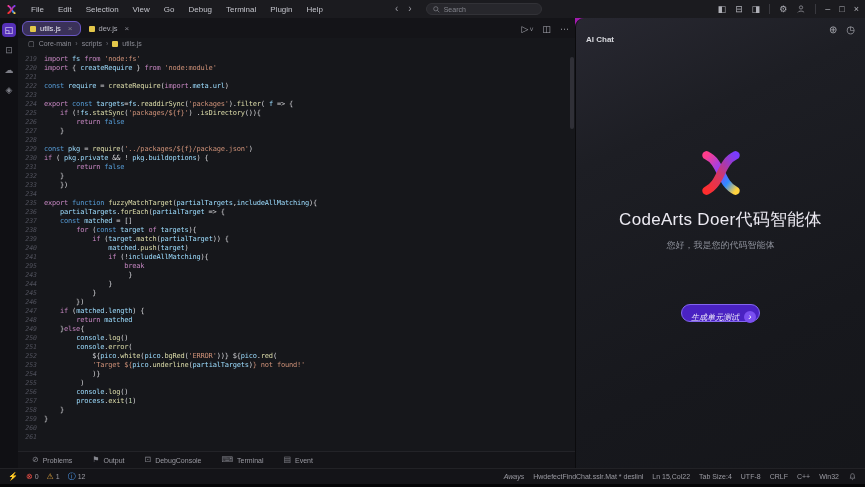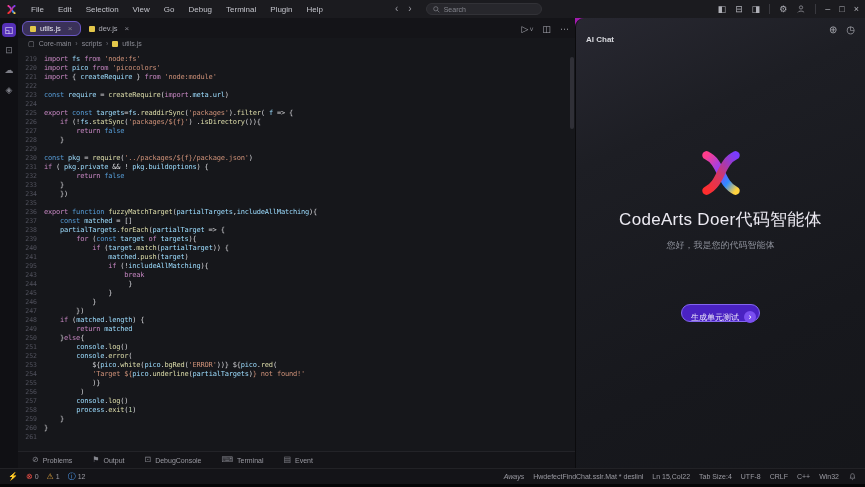--- a/index.html
+++ b/index.html
@@ -36,21 +36,21 @@
   .tab .close{color:#87878f;font-size:8px;margin-left:3px;line-height:8px;}
   .jsdot{width:6px;height:6px;background:#e3c74a;border-radius:1px;flex:none;}
   .tab-actions{margin-left:auto;display:flex;align-items:center;gap:9px;color:#a9aab2;font-size:9px;padding-bottom:2px;}
   .run-wrap{display:flex;align-items:center;gap:1px;font-size:9px;}
   .run-caret{font-size:7px;color:#8a8b93;}
 
   .breadcrumb{height:11px;display:flex;align-items:center;gap:4px;font-size:7px;color:#8a8b94;padding-left:10px;}
   .bc-sep{color:#6d6e77;}
 
   .code-area{flex:1;display:flex;position:relative;overflow:hidden;padding-top:6px;}
-  .gutter{width:26px;text-align:right;padding-right:7px;flex:none;}
+  .gutter{width:26px;text-align:right;padding-right:7px;flex:none;font-style:italic;}
   .gutter .ln{height:9px;line-height:9px;font-size:6.5px;color:#50515c;font-family:"DejaVu Sans Mono",monospace;}
   .code{flex:1;overflow:hidden;font-family:"DejaVu Sans Mono",monospace;font-size:7px;}
   .code .cl{height:9px;line-height:9px;white-space:pre;letter-spacing:-0.2px;}
   .tk-cm{color:#6a9955}.tk-kw{color:#c586c0}.tk-kc{color:#569cd6}.tk-st{color:#ce9178}
   .tk-fn{color:#dcdcaa}.tk-id{color:#9cdcfe}.tk-pn{color:#d4d4d8}.tk-nm{color:#b5cea8}
   .vscroll{position:absolute;right:1px;top:8px;width:4px;height:72px;background:rgba(140,140,155,.22);border-radius:2px;}
 
   .panel-tabs{height:17px;background:#141418;border-top:1px solid #232328;display:flex;align-items:center;
               gap:20px;padding:0 14px;margin-top:auto;}
   .ptab{display:flex;align-items:center;gap:4px;font-size:7px;color:#9b9ba3;}
@@ -61,21 +61,21 @@
               background:linear-gradient(155deg,#282831 0%,#1d1e24 26%,#17181d 70%,#15161a 100%);
               display:flex;flex-direction:column;}
   .chat-header{height:24px;display:flex;align-items:center;padding:0 10px;}
   .chat-title{font-size:8px;font-weight:bold;color:#d8d9de;margin-top:19px;}
   .chat-hicons{margin-left:auto;display:flex;gap:9px;color:#a6a7ae;font-size:10px;line-height:10px;}
   .chat-body{flex:1;display:flex;flex-direction:column;align-items:center;padding-top:106px;}
   .brand-logo{width:50px;height:50px;}
   .brand-title{margin-top:10px;font-size:17px;font-weight:normal;color:#eceaf2;letter-spacing:.3px;}
   .brand-sub{margin-top:8px;font-size:9px;color:#8d909a;}
   .cta-btn{margin-top:52px;display:flex;align-items:center;gap:5px;height:18px;padding:8px 3px 0 9px;
-           background:#4a22c2;border:1px solid #8265ef;border-radius:999px;color:#f0ecfb;font-size:8px;}
+           background:#4a22c2;border:1px solid #8265ef;border-radius:999px;color:#f0ecfb;font-size:8px;font-style:italic;}
   .cta-arrow{width:12px;height:12px;border-radius:50%;background:#7a4ff0;color:#fff;display:flex;
              align-items:center;justify-content:center;font-size:9px;line-height:9px;}
 
   
   .statusbar{height:16px;background:#141418;border-top:1px solid #222226;display:flex;align-items:center;
              padding:0 8px;font-size:7px;color:#9b9ba3;}
   .sb-left{display:flex;align-items:center;gap:8px;}
   .sb-group{display:flex;align-items:center;gap:2px;}
   .ic-err{color:#f85149;font-size:8px}.ic-warn{color:#e0a53f;font-size:8px}.ic-info{color:#4f9cf0;font-size:8px}
   .ic-zap{color:#8f909a;font-size:8px}
@@ -229,39 +229,38 @@
             <div class="ln">255</div>
             <div class="ln">256</div>
             <div class="ln">257</div>
             <div class="ln">258</div>
             <div class="ln">259</div>
             <div class="ln">260</div>
             <div class="ln">261</div>
           </div>
         <div class="code">
             <div class="cl"><span class="tk-kw">import </span><span class="tk-id">fs </span><span class="tk-kw">from </span><span class="tk-st">'node:fs'</span></div>
-            <div class="cl"><span class="tk-kw">import </span><span class="tk-id">pico </span><span class="tk-kw">from </span><span class="tk-st">'picocolors'</span></div>
             <div class="cl"><span class="tk-kw">import </span><span class="tk-pn">{ </span><span class="tk-id">createRequire </span><span class="tk-pn">} </span><span class="tk-kw">from </span><span class="tk-st">'node:module'</span></div>
             <div class="cl"></div>
             <div class="cl"><span class="tk-kc">const </span><span class="tk-id">require </span><span class="tk-pn">= </span><span class="tk-fn">createRequire</span><span class="tk-pn">(</span><span class="tk-kw">import</span><span class="tk-pn">.</span><span class="tk-id">meta</span><span class="tk-pn">.</span><span class="tk-id">url</span><span class="tk-pn">)</span></div>
             <div class="cl"></div>
             <div class="cl"><span class="tk-kw">export </span><span class="tk-kc">const </span><span class="tk-id">targets</span><span class="tk-pn">=</span><span class="tk-id">fs</span><span class="tk-pn">.</span><span class="tk-fn">readdirSync</span><span class="tk-pn">(</span><span class="tk-st">'packages'</span><span class="tk-pn">).</span><span class="tk-fn">filter</span><span class="tk-pn">( </span><span class="tk-id">f </span><span class="tk-pn">=&gt; {</span></div>
             <div class="cl"><span class="tk-pn">    </span><span class="tk-kw">if </span><span class="tk-pn">(!</span><span class="tk-id">fs</span><span class="tk-pn">.</span><span class="tk-fn">statSync</span><span class="tk-pn">(</span><span class="tk-st">'packages/${f}'</span><span class="tk-pn">) .</span><span class="tk-fn">isDirectory</span><span class="tk-pn">()){</span></div>
             <div class="cl"><span class="tk-pn">        </span><span class="tk-kw">return </span><span class="tk-kc">false</span></div>
             <div class="cl"><span class="tk-pn">    }</span></div>
             <div class="cl"></div>
             <div class="cl"><span class="tk-kc">const </span><span class="tk-id">pkg </span><span class="tk-pn">= </span><span class="tk-fn">require</span><span class="tk-pn">(</span><span class="tk-st">'../packages/${f}/package.json'</span><span class="tk-pn">)</span></div>
             <div class="cl"><span class="tk-kw">if </span><span class="tk-pn">( </span><span class="tk-id">pkg</span><span class="tk-pn">.</span><span class="tk-id">private</span><span class="tk-pn"> &amp;&amp; ! </span><span class="tk-id">pkg</span><span class="tk-pn">.</span><span class="tk-id">buildoptions</span><span class="tk-pn">) {</span></div>
             <div class="cl"><span class="tk-pn">        </span><span class="tk-kw">return </span><span class="tk-kc">false</span></div>
             <div class="cl"><span class="tk-pn">    }</span></div>
             <div class="cl"><span class="tk-pn">    })</span></div>
             <div class="cl"></div>
             <div class="cl"><span class="tk-kw">export </span><span class="tk-kc">function </span><span class="tk-fn">fuzzyMatchTarget</span><span class="tk-pn">(</span><span class="tk-id">partialTargets</span><span class="tk-pn">,</span><span class="tk-id">includeAllMatching</span><span class="tk-pn">){</span></div>
+            <div class="cl"><span class="tk-pn">    </span><span class="tk-id">partialTargets</span><span class="tk-pn">.</span><span class="tk-fn">forEach</span><span class="tk-pn">(</span><span class="tk-id">partialTarget</span><span class="tk-pn"> =&gt; {</span></div>
             <div class="cl"><span class="tk-pn">    </span><span class="tk-kc">const </span><span class="tk-id">matched </span><span class="tk-pn">= []</span></div>
-            <div class="cl"><span class="tk-pn">    </span><span class="tk-id">partialTargets</span><span class="tk-pn">.</span><span class="tk-fn">forEach</span><span class="tk-pn">(</span><span class="tk-id">partialTarget</span><span class="tk-pn"> =&gt; {</span></div>
             <div class="cl"><span class="tk-pn">        </span><span class="tk-kw">for </span><span class="tk-pn">(</span><span class="tk-kc">const </span><span class="tk-id">target </span><span class="tk-kw">of </span><span class="tk-id">targets</span><span class="tk-pn">){</span></div>
             <div class="cl"><span class="tk-pn">            </span><span class="tk-kw">if </span><span class="tk-pn">(</span><span class="tk-id">target</span><span class="tk-pn">.</span><span class="tk-fn">match</span><span class="tk-pn">(</span><span class="tk-id">partialTarget</span><span class="tk-pn">)) {</span></div>
             <div class="cl"><span class="tk-pn">                </span><span class="tk-id">matched</span><span class="tk-pn">.</span><span class="tk-fn">push</span><span class="tk-pn">(</span><span class="tk-id">target</span><span class="tk-pn">)</span></div>
             <div class="cl"><span class="tk-pn">                </span><span class="tk-kw">if </span><span class="tk-pn">(!</span><span class="tk-id">includeAllMatching</span><span class="tk-pn">){</span></div>
             <div class="cl"><span class="tk-pn">                    </span><span class="tk-kw">break</span></div>
             <div class="cl"><span class="tk-pn">                     }</span></div>
             <div class="cl"><span class="tk-pn">                }</span></div>
             <div class="cl"><span class="tk-pn">            }</span></div>
             <div class="cl"><span class="tk-pn">        })</span></div>
             <div class="cl"><span class="tk-pn">    </span><span class="tk-kw">if </span><span class="tk-pn">(</span><span class="tk-id">matched</span><span class="tk-pn">.</span><span class="tk-id">length</span><span class="tk-pn">) {</span></div>

